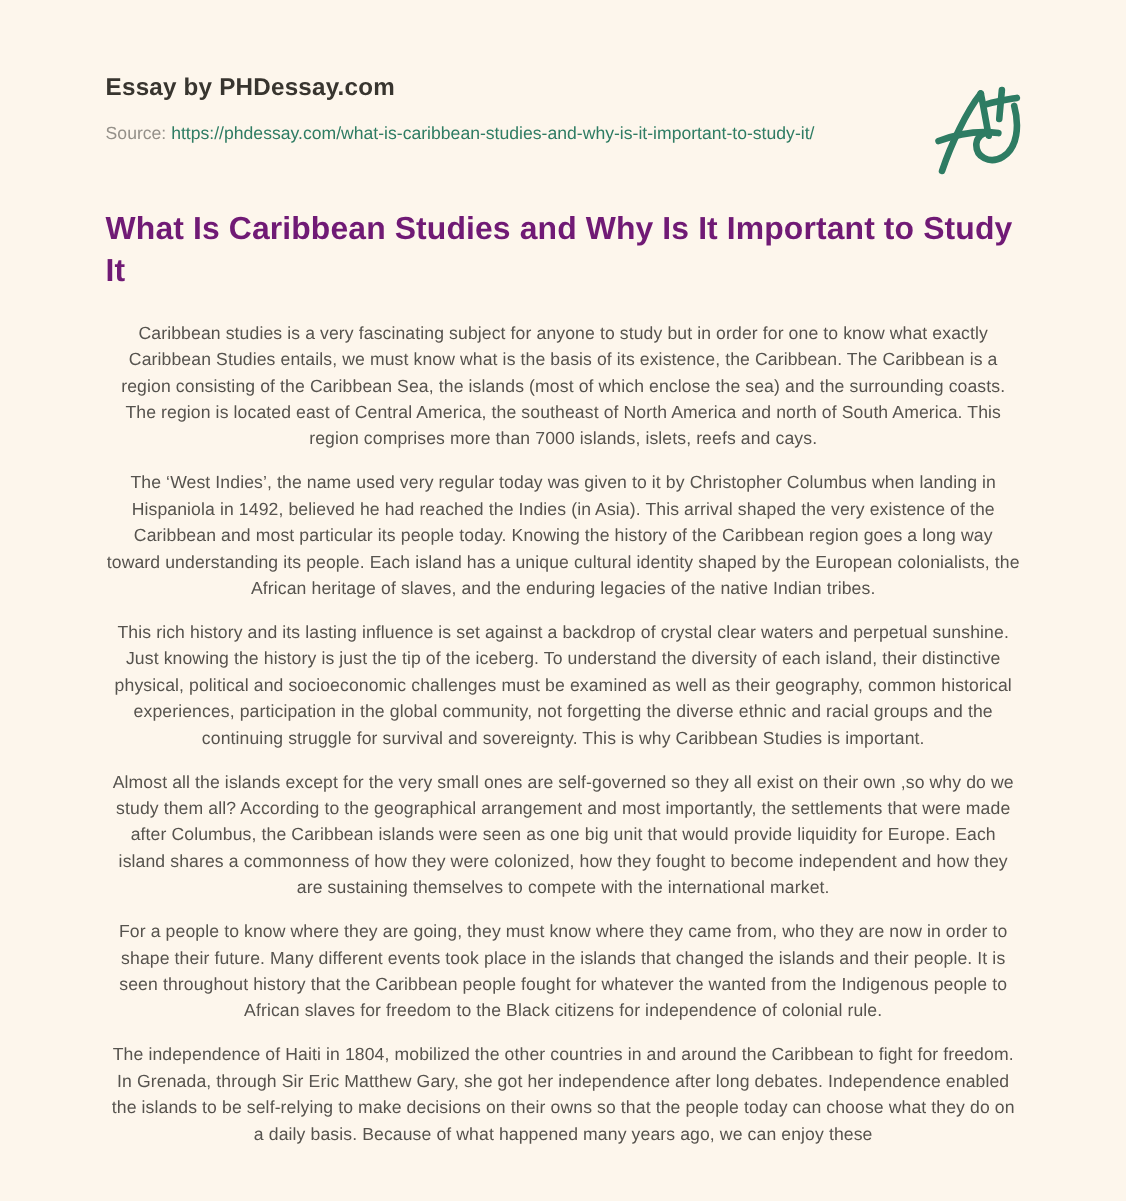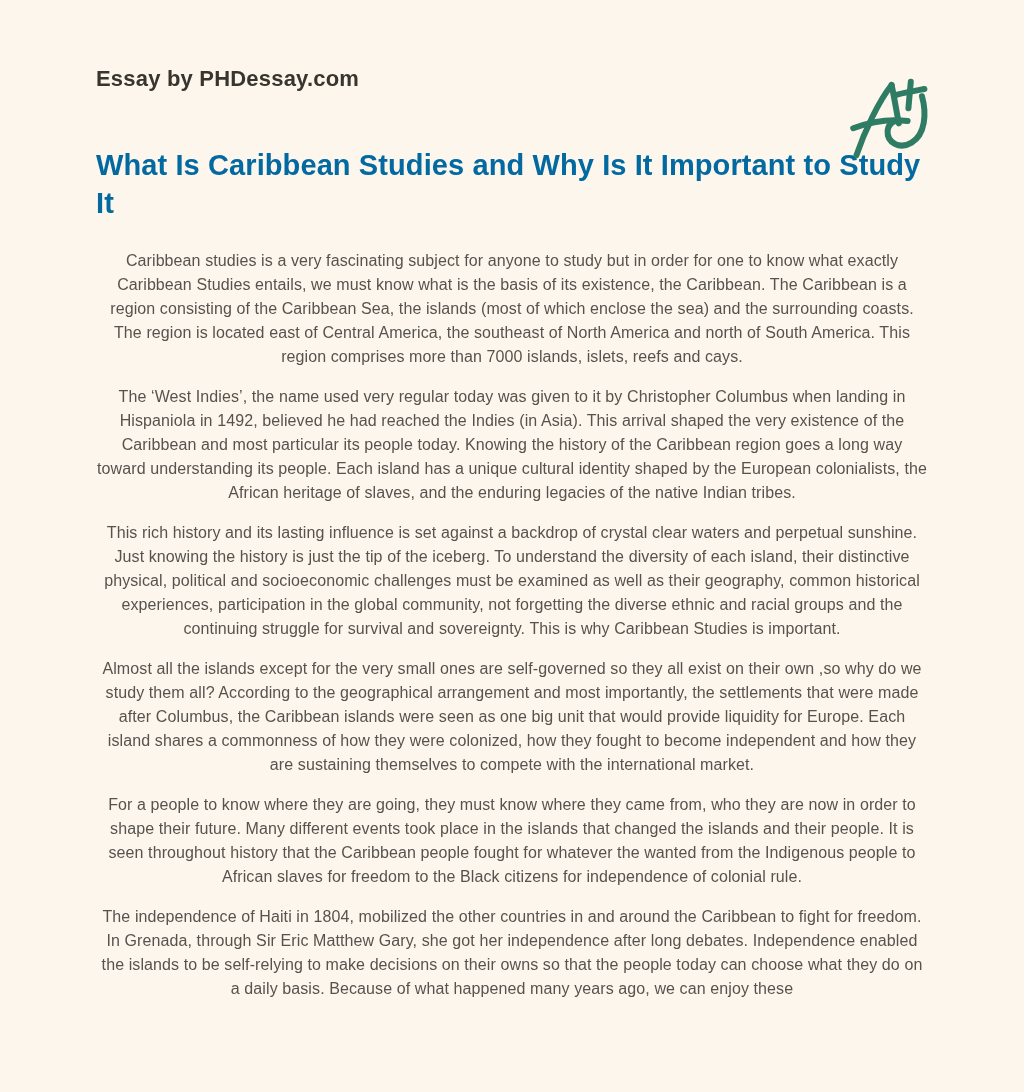--- a/index.html
+++ b/index.html
@@ -45,21 +45,21 @@
     width: 96px;
     height: 94px;
   }
   .logo svg { width: 100%; height: 100%; }
   .title {
     margin: 54px 0 17px 0;
     max-width: 832px;
     font-size: 29px;
     line-height: 38px;
     font-weight: bold;
-    color: #0369a1;
+    color: #701a75;
     letter-spacing: 0.1px;
   }
   .content {
     margin-top: 27px;
     max-width: 833px;
     text-align: center;
   }
   .content p {
     font-size: 16px;
     line-height: 24px;
@@ -68,20 +68,24 @@
     letter-spacing: 0.1px;
   }
 </style>
 </head>
 <body>
 
 <div class="page">
 
   <div class="header">
     <div class="byline">Essay by PHDessay.com</div>
+    <div class="source">
+      <span class="source-label">Source:</span>
+      <a class="source-link">https://phdessay.com/what-is-caribbean-studies-and-why-is-it-important-to-study-it/</a>
+    </div>
     <div class="logo">
       <svg viewBox="0 0 120 104" fill="none" xmlns="http://www.w3.org/2000/svg">
         <g stroke="#2e7c63" stroke-width="7.5" stroke-linecap="round" fill="none">
           <path d="M18,100 C28,70 46,32 62,12"></path>
           <path d="M62,12 C65,26 68,44 71,60"></path>
           <path d="M14,66 C38,57 60,54 82,57"></path>
           <path d="M86,8 C85,18 84,30 83,41"></path>
           <path d="M69,24 C80,21 92,19 103,17"></path>
           <path d="M100,26 C106,48 104,74 87,84 C72,93 56,84 57,69 C58,61 64,56 71,57"></path>
         </g>

